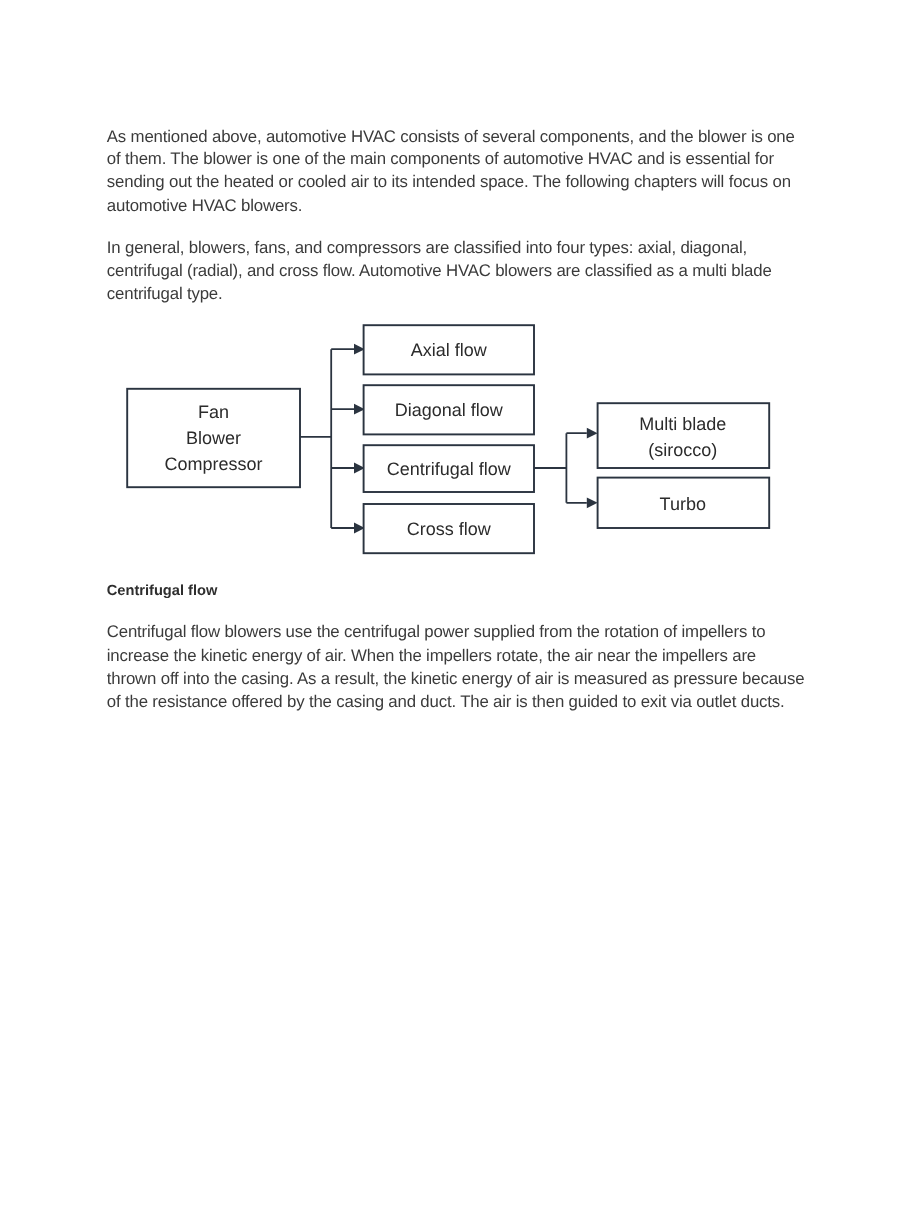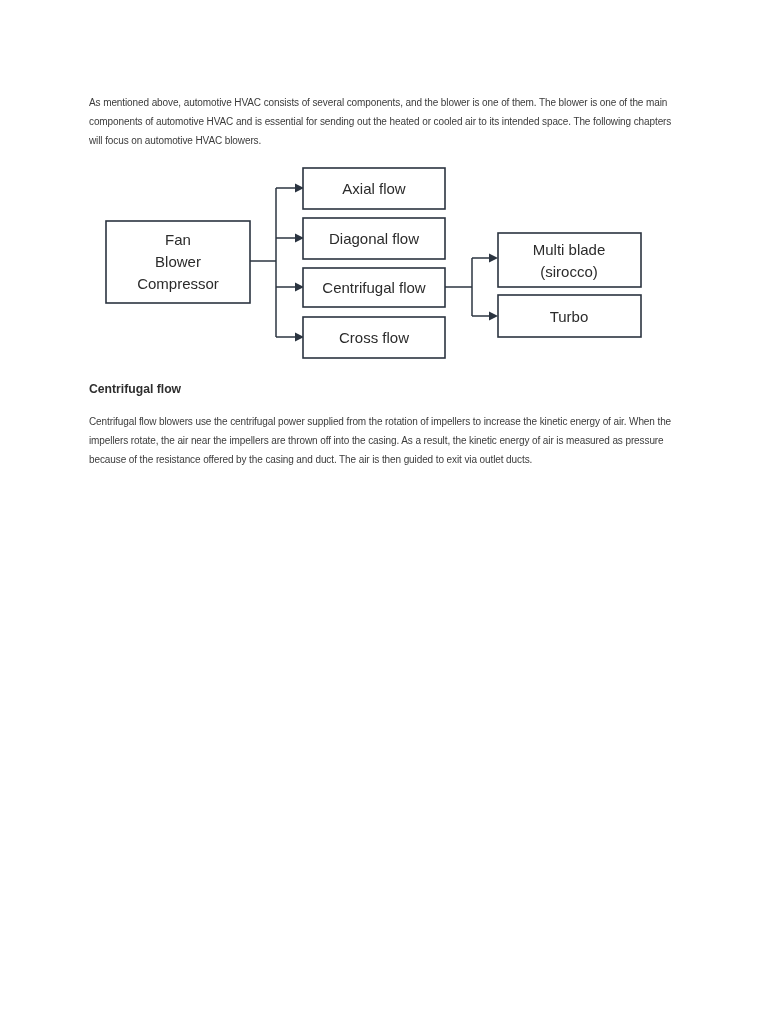--- a/index.html
+++ b/index.html
@@ -21,23 +21,23 @@
     height: 1024px;
     background: #ffffff;
   }
   .content {
     position: absolute;
     left: 89px;
     top: 88px;
     width: 584px;
   }
   p.body-text {
-    margin: 5px 0 14px 0;
+    margin: 16px 0 14px 0;
     font-family: "Liberation Sans", sans-serif;
-    font-size: 10px;
+    font-size: 14px;
     line-height: 19.2px;
     color: #3b3b3b;
     text-align: left;
     letter-spacing: -0.01em;
   }
   h3.section-heading {
     margin: 0 0 14px 0;
     font-family: "Liberation Sans", sans-serif;
     font-size: 12.2px;
     font-weight: bold;
@@ -71,20 +71,21 @@
   }
 </style>
 </head>
 <body>
 
 <div class="page">
   <div class="content">
 
     <p class="body-text">As mentioned above, automotive HVAC consists of several components, and the blower is one of them. The blower is one of the main components of automotive HVAC and is essential for sending out the heated or cooled air to its intended space. The following chapters will focus on automotive HVAC blowers.</p>
 
+    <p class="body-text">In general, blowers, fans, and compressors are classified into four types: axial, diagonal, centrifugal (radial), and cross flow. Automotive HVAC blowers are classified as a multi blade centrifugal type.</p>
 
     <div class="figure">
       <svg width="584" height="203" viewBox="0 0 584 203" xmlns="http://www.w3.org/2000/svg">
 
         <g>
           <path class="fig-line" d="M 161 96 L 187 96"></path>
           <path class="fig-line" d="M 187 23 L 187 172"></path>
           <path class="fig-line" d="M 187 23 L 206 23"></path>
           <path class="fig-line" d="M 187 73 L 206 73"></path>
           <path class="fig-line" d="M 187 122 L 206 122"></path>

